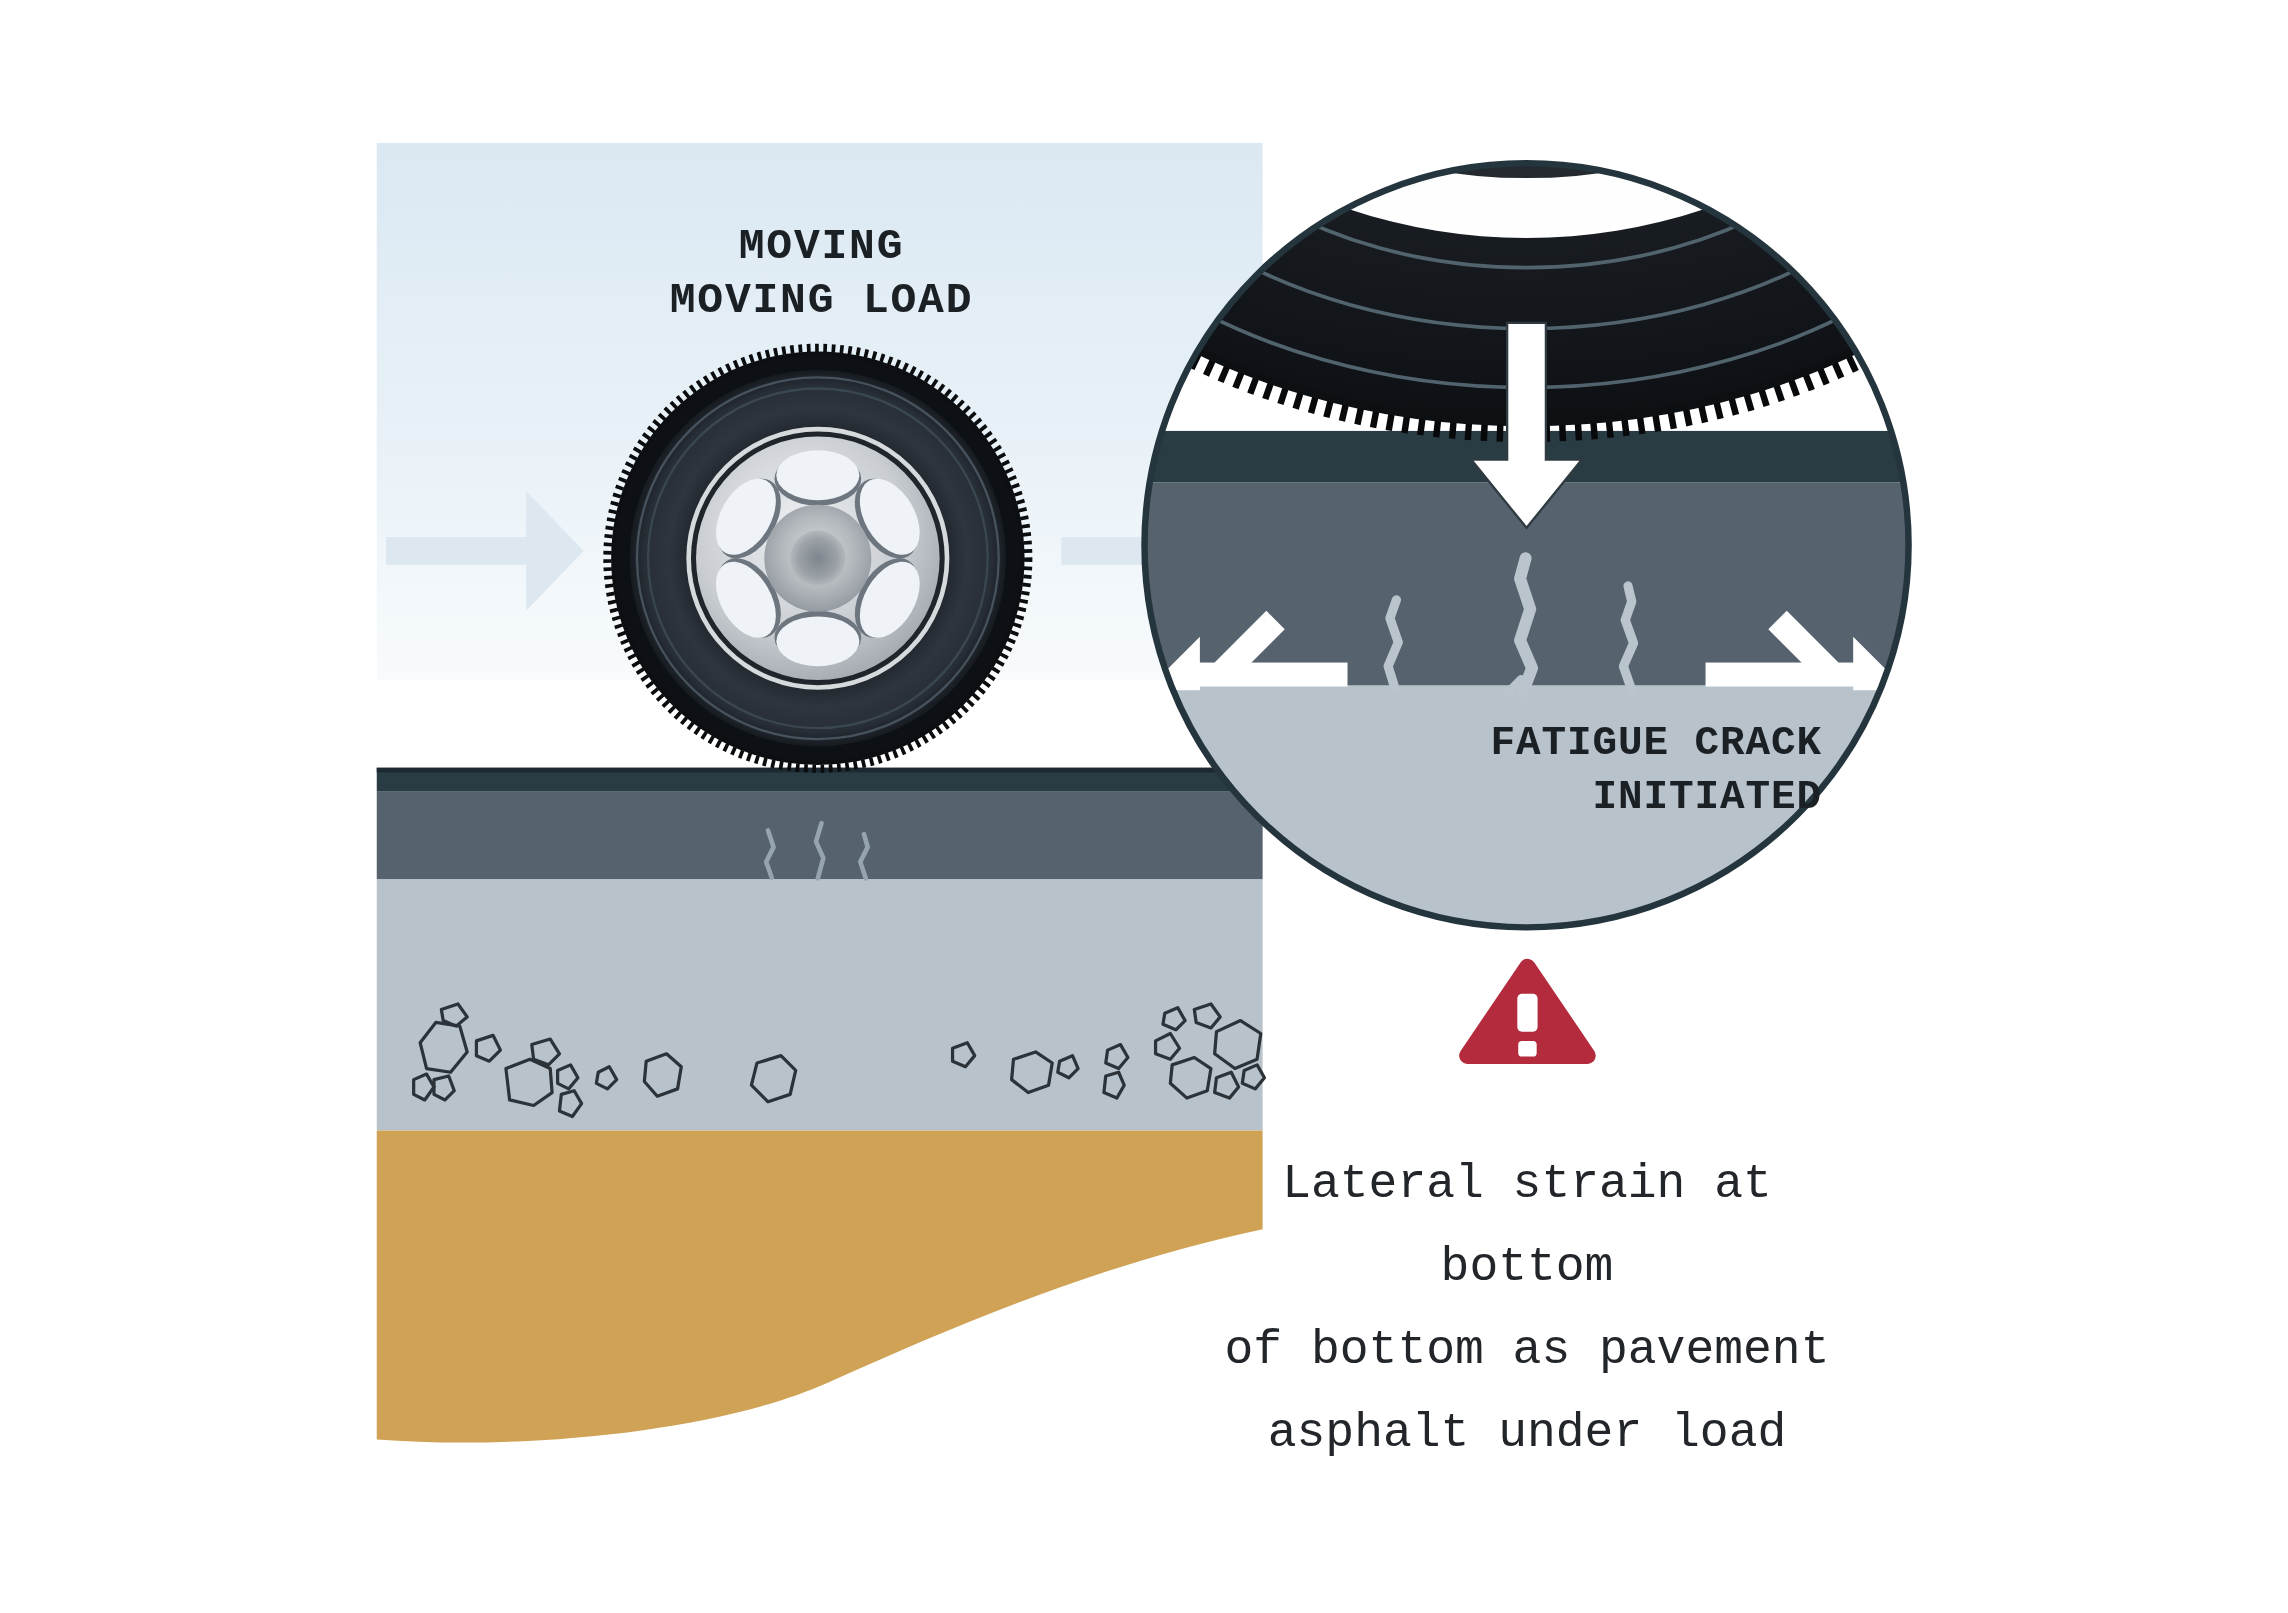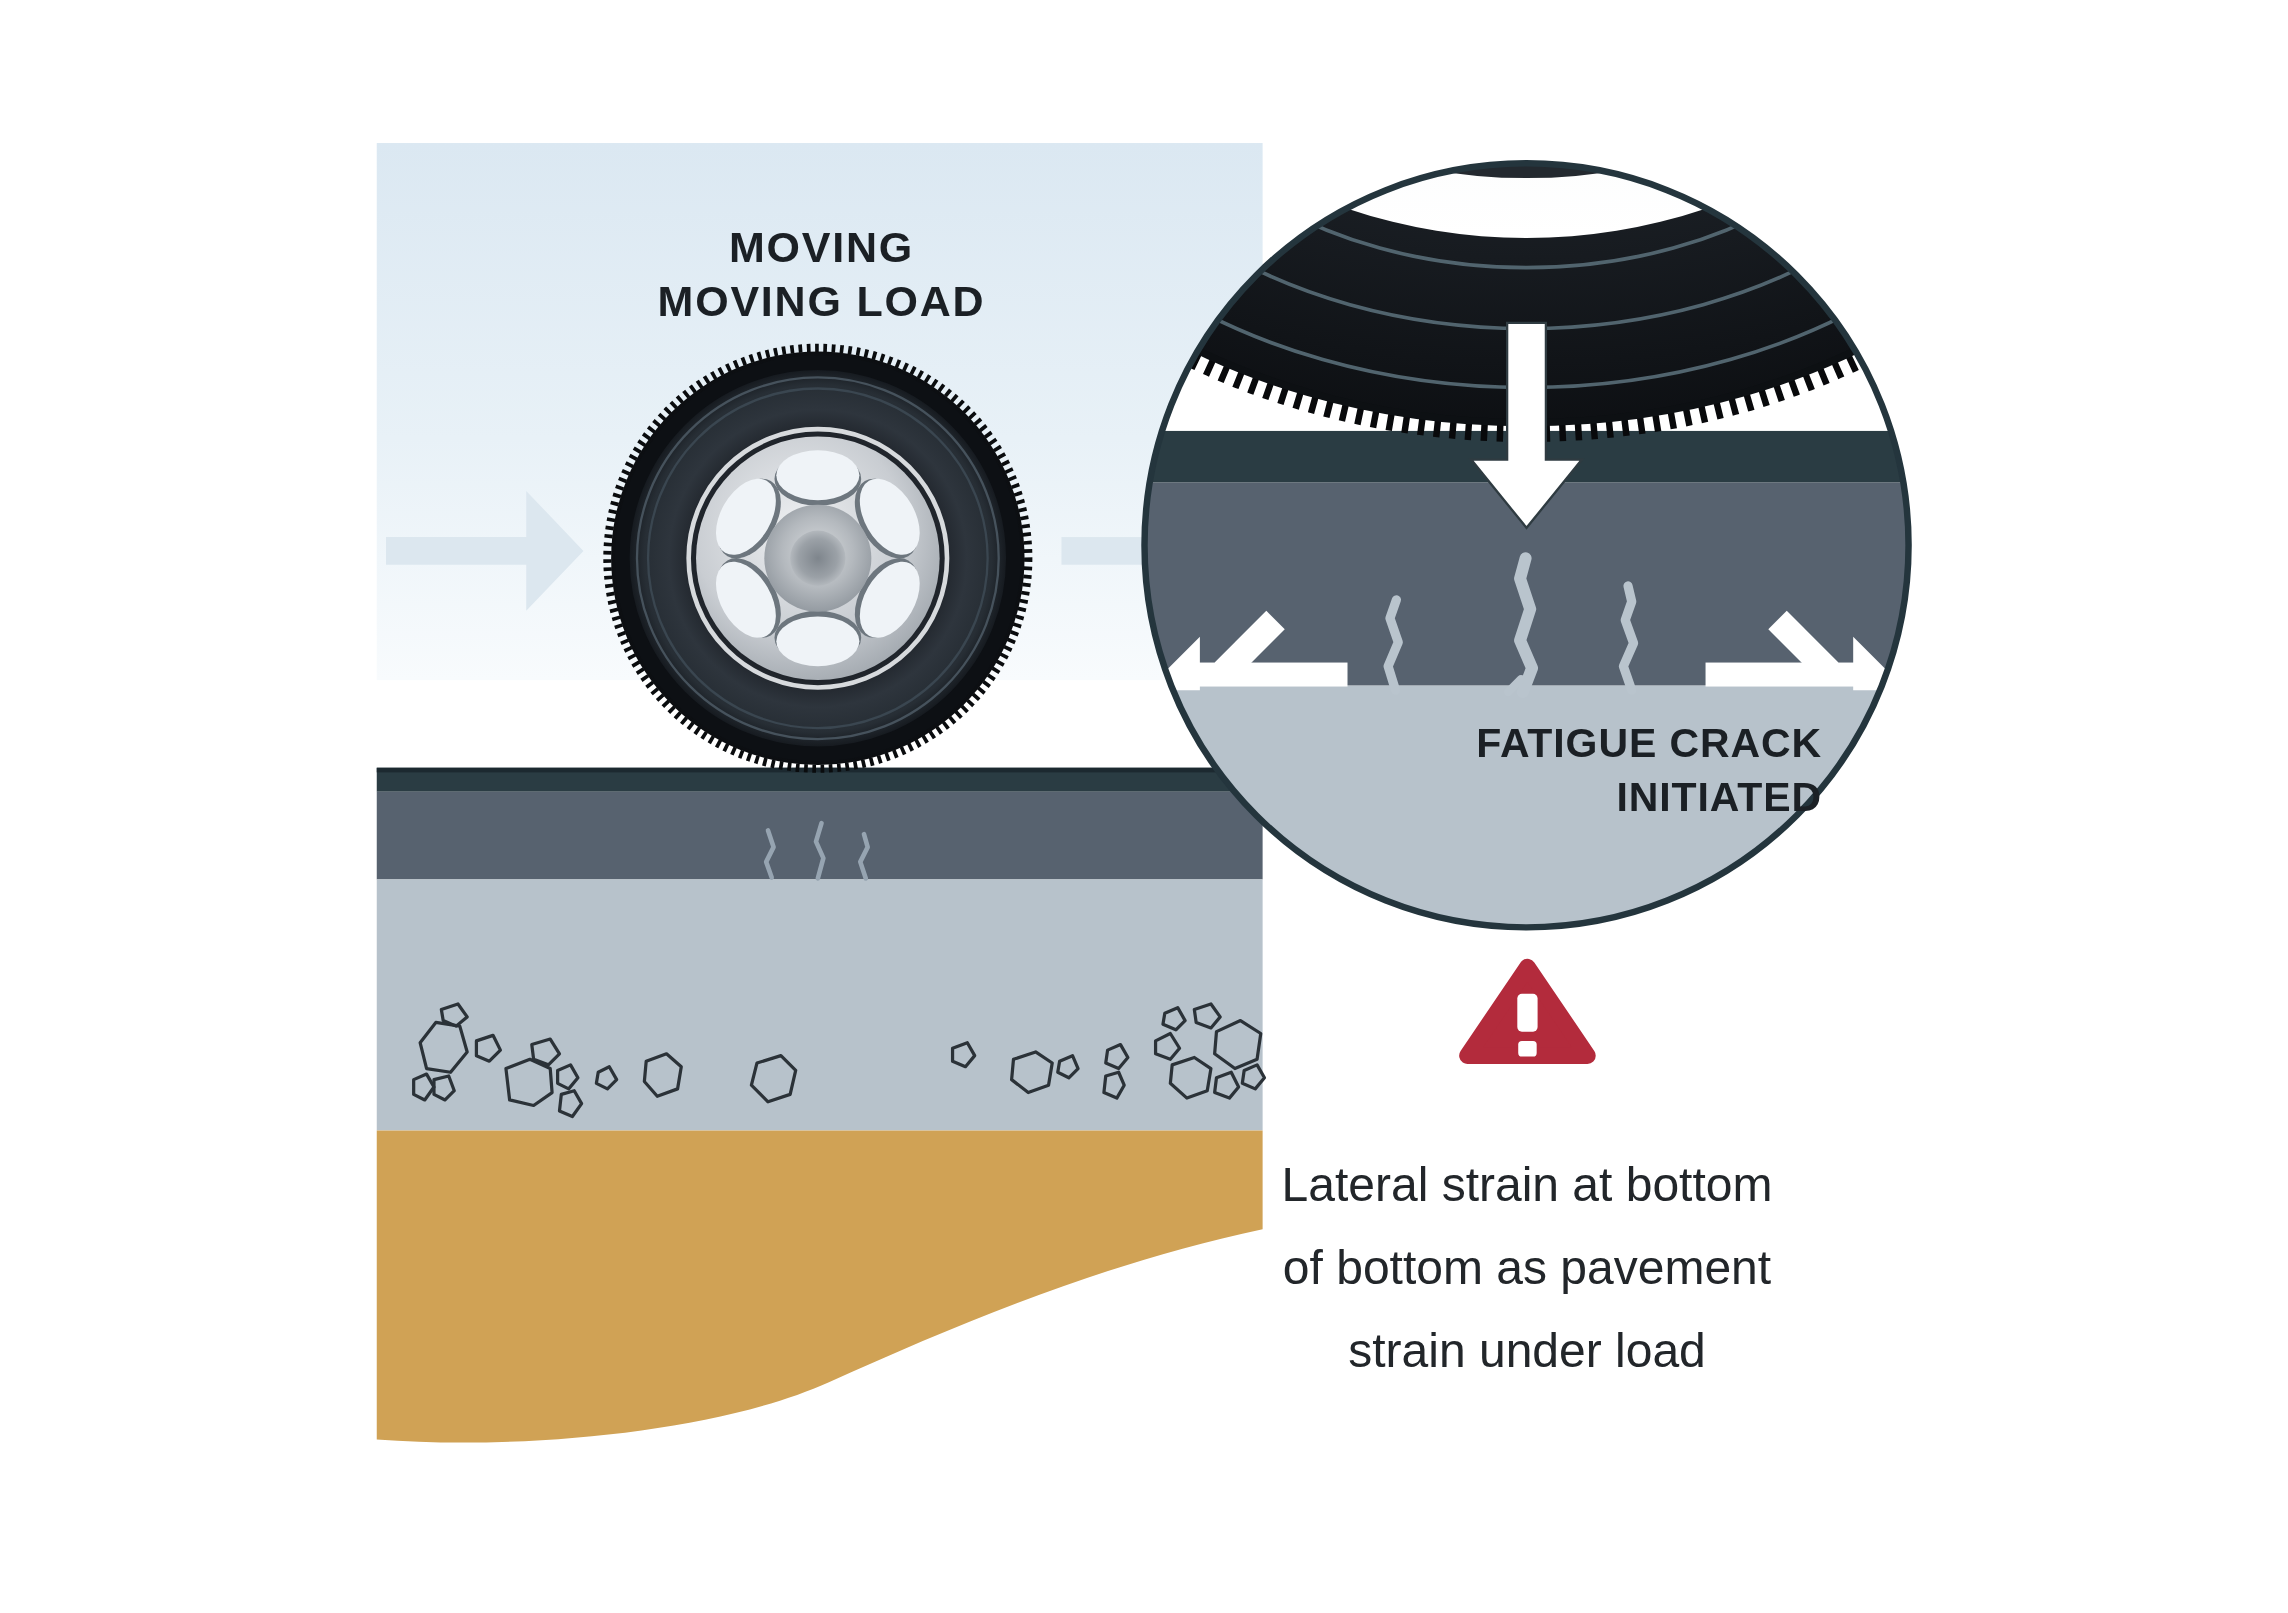--- a/index.html
+++ b/index.html
@@ -1,17 +1,17 @@
 <!DOCTYPE html>
 <html style="--c-paper: #ffffff; --c-sky-top: #dbe8f2; --c-sky-bottom: #f7fafc; --c-flow-arrow: #dce7ef; --c-surface: #2a3c43; --c-surface-edge: #1c2930; --c-asphalt: #57626f; --c-base: #b7c2cb; --c-subgrade: #d0a255; --c-stone-outline: #2b3238; --c-crack-small: #96a4b1; --c-crack-light: #b9c4cd; --c-circle-stroke: #24353d; --c-white: #ffffff; --c-warning-red: #b32b3c; --c-ink: #1b2025;font-size:14.8px"><head>
 <meta charset="utf-8">
 <style>
   html,body{margin:0;padding:0;background:#ffffff;}
   .canvas{position:relative;width:2223px;height:1613px;background:var(--c-paper,#ffffff);
-          font-family:Liberation Sans, sans-serif;overflow:hidden;}
+          font-family:Liberation Mono, monospace;overflow:hidden;}
   .abs{position:absolute;}
   svg{display:block;}
   #art{position:absolute;left:0;top:0;}
   .title{left:517px;top:220px;width:609px;text-align:center;
          font-weight:700;font-size:43px;line-height:54px;letter-spacing:1.8px;
          color:var(--c-ink,#1b2025);}
   .fatigue-label{left:1231px;top:716px;width:591px;text-align:right;
          font-weight:700;font-size:41px;line-height:54px;letter-spacing:0.9px;
          color:var(--c-ink,#1b2025);z-index:6;}
   .caption{left:1204px;top:1143px;width:646px;text-align:center;
@@ -209,17 +209,17 @@
   </div>
 
   <div class="abs fatigue-label">
     <div>FATIGUE CRACK</div>
     <div>INITIATED</div>
   </div>
 
   <div class="abs caption">
     <div>Lateral strain at bottom</div>
     <div>of bottom as pavement</div>
-    <div>strain under load</div>
+    <div>asphalt under load</div>
   </div>
 
 </div>
 
 
 </body></html>

